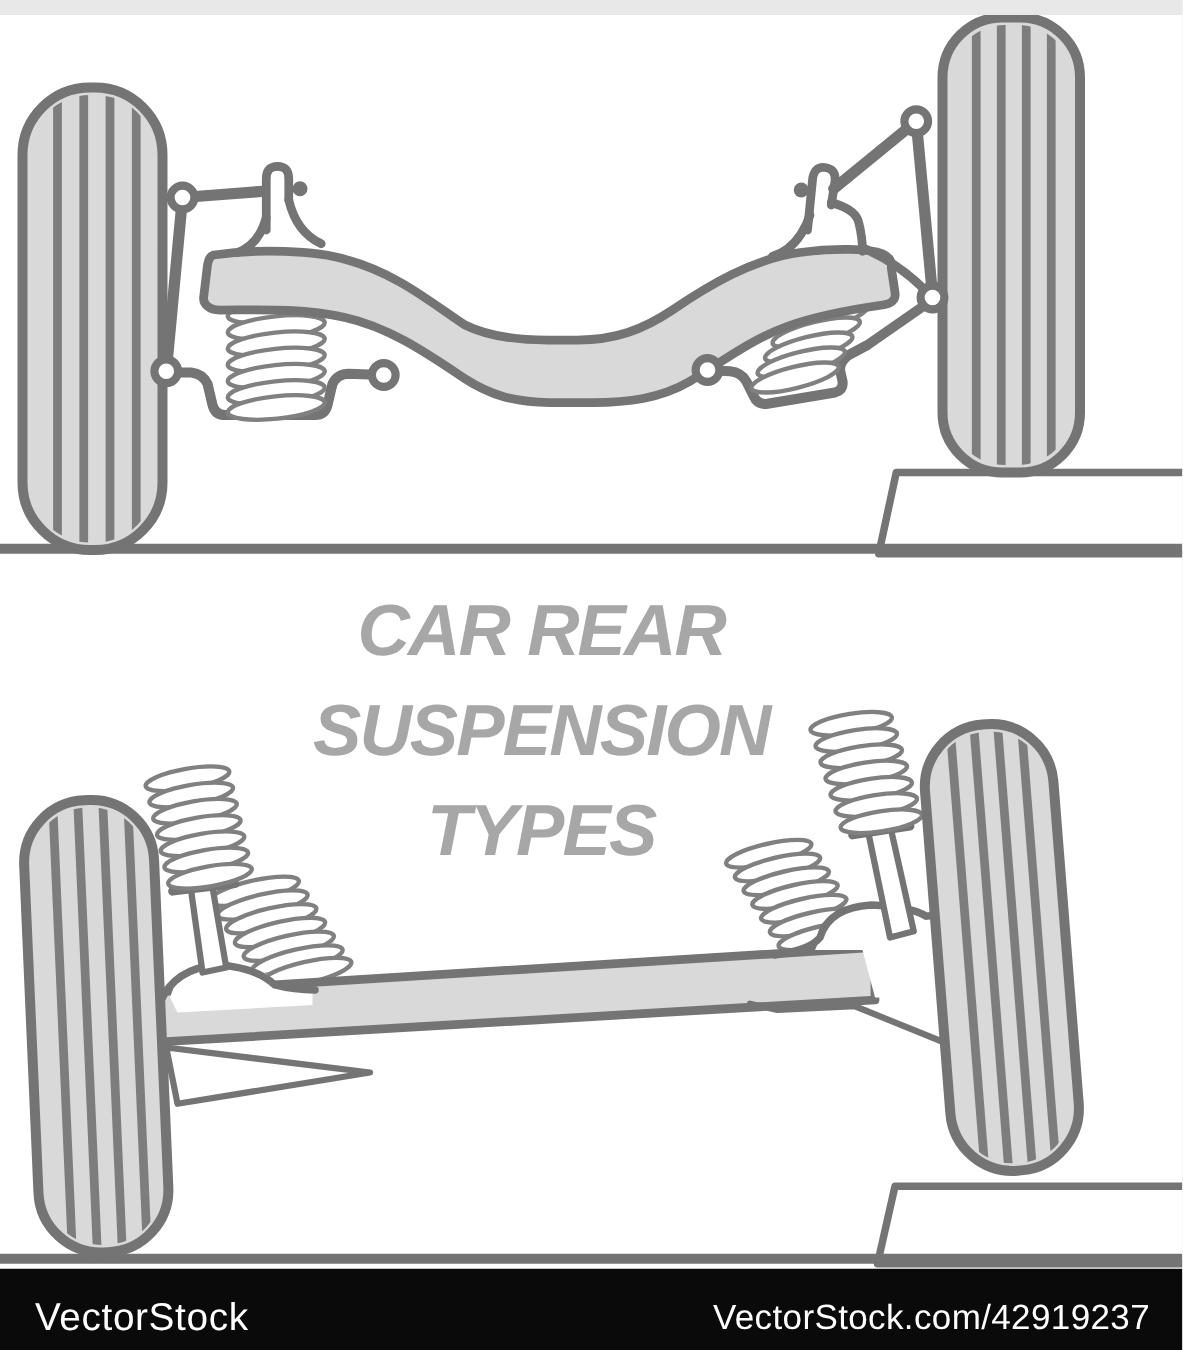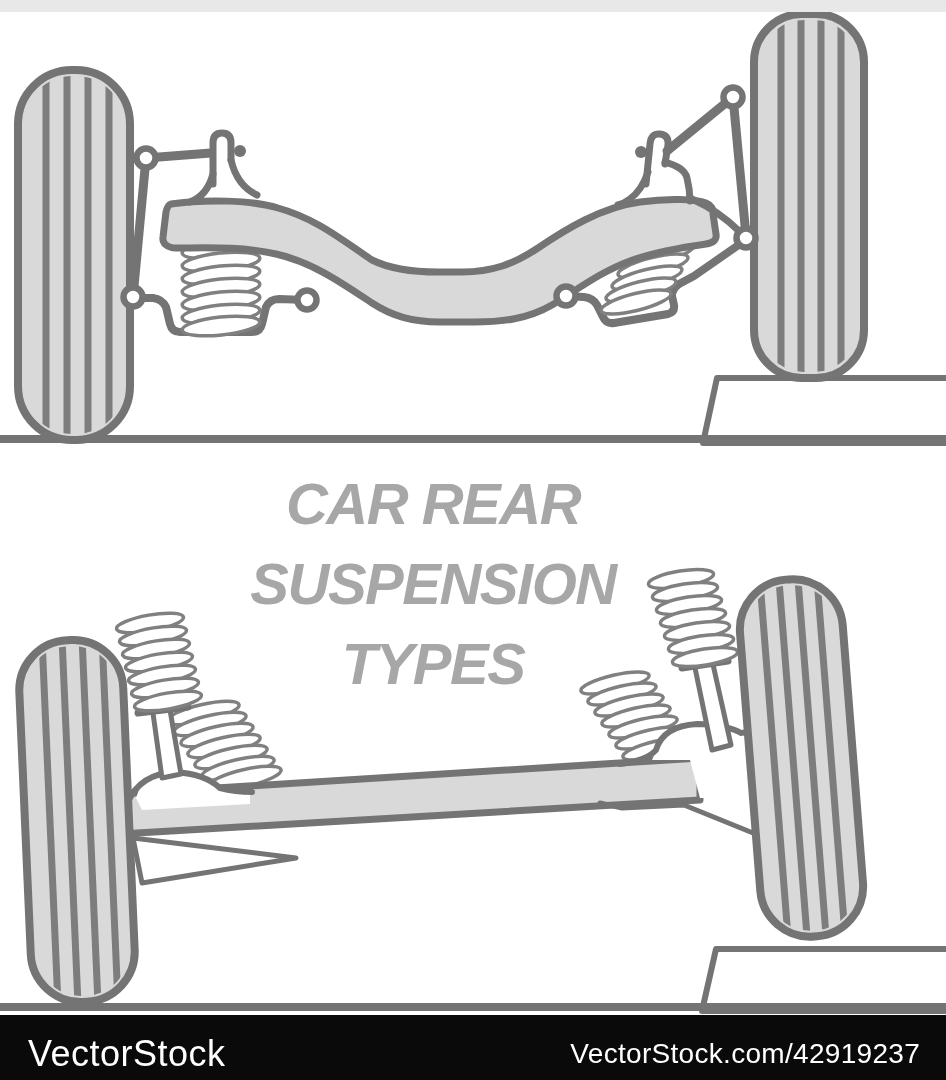--- a/index.html
+++ b/index.html
@@ -25,21 +25,21 @@
   .strut{fill:#ffffff;stroke:var(--c-outline);stroke-width:5;stroke-linejoin:round;}
   .seat{stroke:var(--c-outline);stroke-width:7;stroke-linecap:round;}
   .hub-fill{fill:#ffffff;stroke:none;}
   .hub-line{stroke:var(--c-outline);stroke-width:6;fill:none;stroke-linecap:round;}
   .frame-arm{fill:#ffffff;stroke:var(--c-outline);stroke-width:5;stroke-linejoin:round;}
   .frame-line{fill:none;stroke:var(--c-outline);stroke-width:5;stroke-linejoin:round;stroke-linecap:round;}
   .title-line{font-family:"Liberation Sans",sans-serif;font-style:italic;font-weight:700;
     font-size:58px;letter-spacing:-1.5px;fill:var(--c-title);text-anchor:middle;}
   .watermark-bar{position:absolute;left:0;top:1003px;width:946px;height:77px;background:var(--c-bar);
     display:flex;align-items:center;justify-content:space-between;box-sizing:border-box;padding:0 26px 0 28px;}
-  .wm-logo{color:var(--c-bartext);font-size:36px;letter-spacing:.5px;}
+  .wm-logo{color:var(--c-bartext);font-size:31px;letter-spacing:.5px;}
   .wm-url{color:var(--c-bartext);font-size:28px;letter-spacing:.3px;}
 </style>
 </head>
 <body>
 
 <div class="page">
 
 <svg width="946" height="1004" viewBox="0 0 946 1004">
   <defs>
     <clipPath id="clipTireTL">

